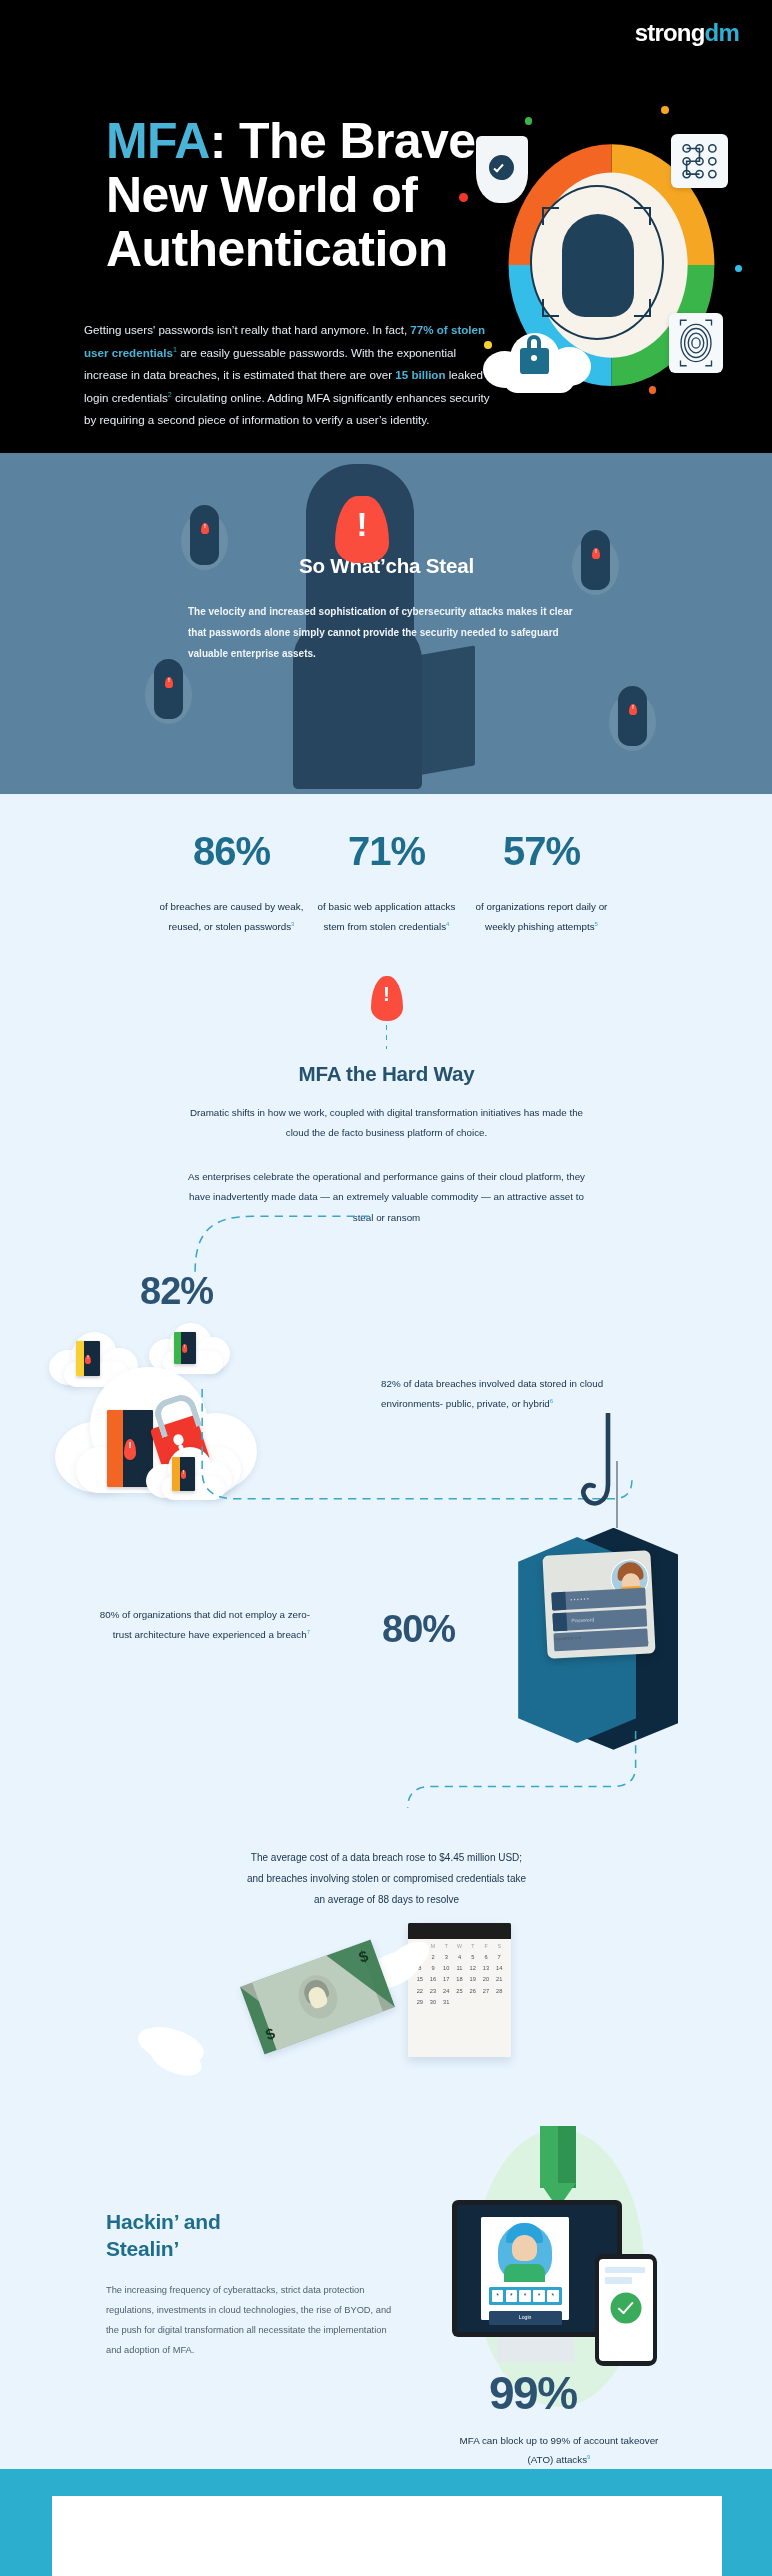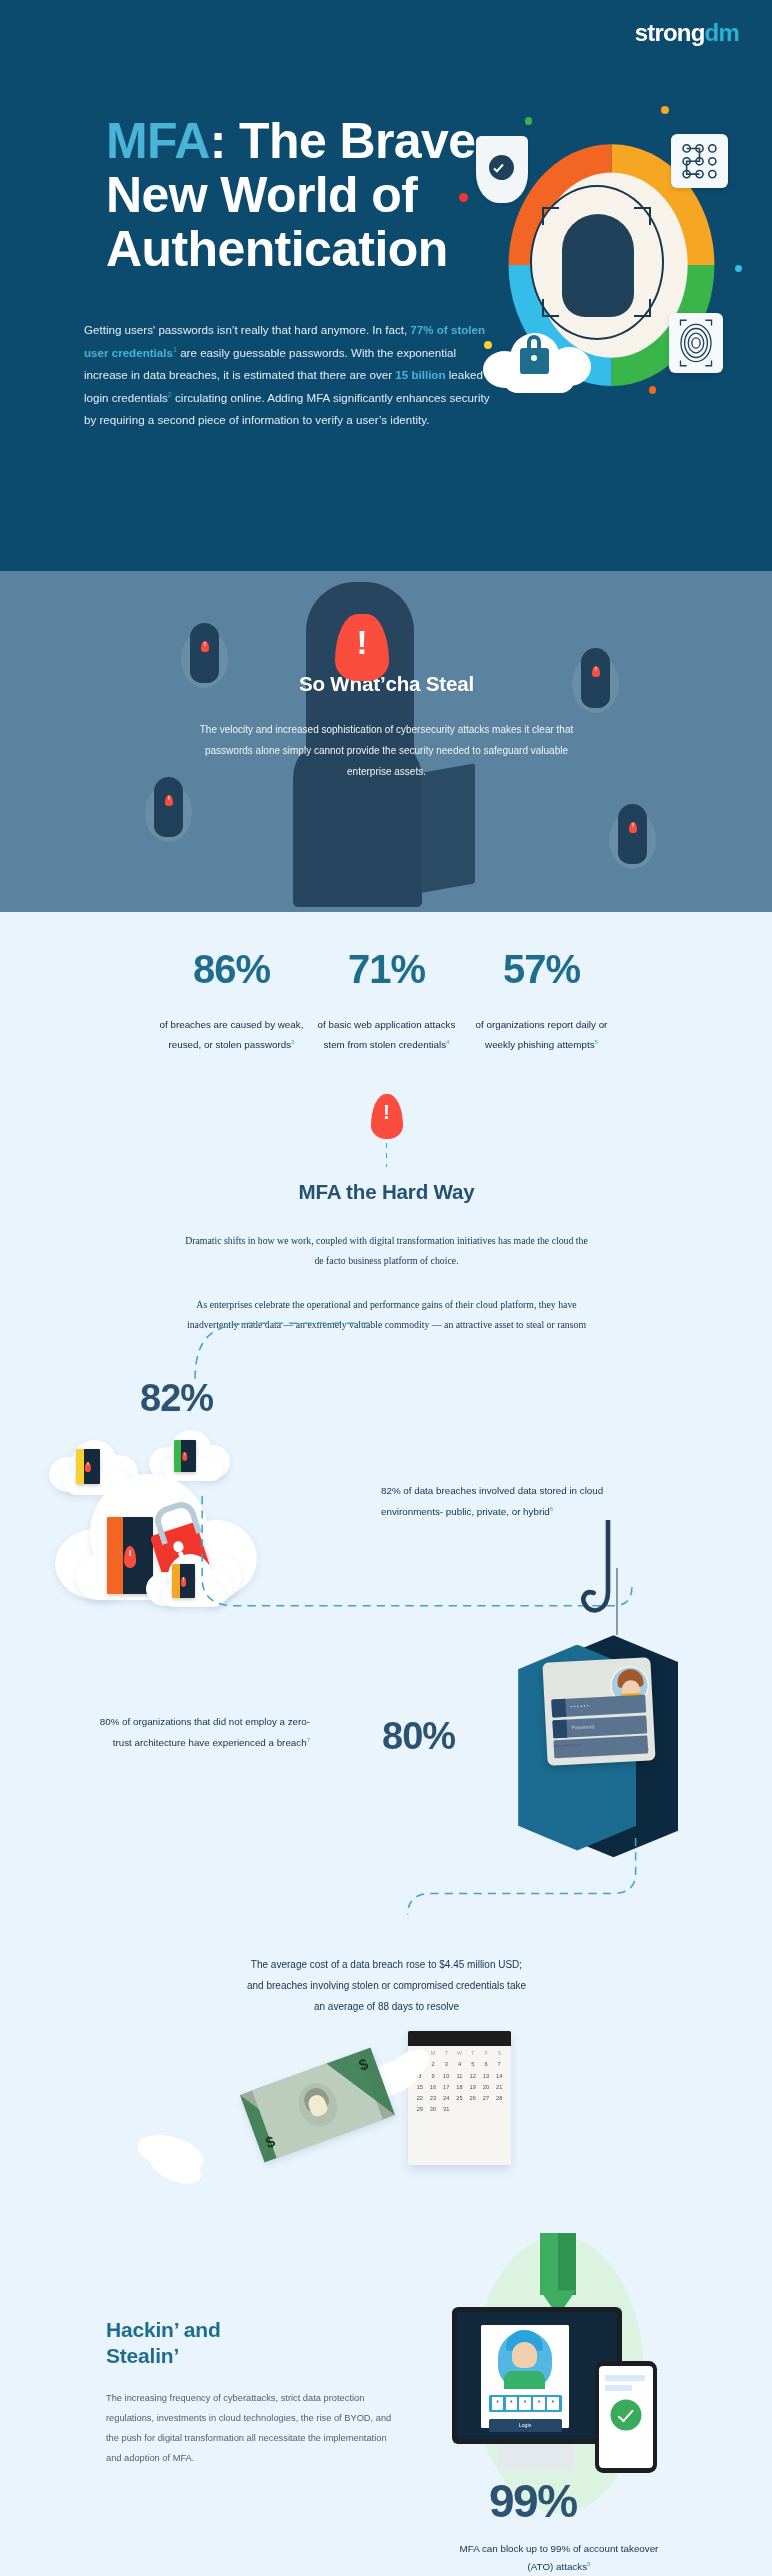--- a/index.html
+++ b/index.html
@@ -5,21 +5,21 @@
   * { margin:0; padding:0; box-sizing:border-box; }
   html,body { background:#ffffff; }
   body {
     width:773px;
     font-family:"Liberation Sans", sans-serif;
     -webkit-font-smoothing:antialiased;
   }
   .infographic { width:773px; position:relative; overflow:hidden; }
 
   
-  .sec-hero      { background:#0c4a6e; position:relative; padding:0; height:571px; }
+  .sec-hero      { background:#000000; position:relative; padding:0; height:453px; }
   .sec-steal     { background:#5b829e; position:relative; height:341px;padding-left:47px; }
   .sec-body      { background:#e9f4fd; position:relative; }
   .sec-final     { background:#2cafcf; position:relative; padding:27px 0 61px 0; }
 
   
   .logo {
     position:absolute; right:34px; top:20.6px;
     font-size:24px; font-weight:700; letter-spacing:-0.8px;
     line-height:1;
   }
@@ -77,21 +77,21 @@
   }
   .cl-puff{ position:absolute; background:#ffffff; border-radius:50%; }
 
   
   .steal-title{
     position:absolute; left:0; right:0; top:101px; text-align:center;
     font-size:20.6px; font-weight:700; color:#ffffff; letter-spacing:-0.2px;
   }
   .steal-body{
     position:absolute; left:50%; transform:translateX(-50%); top:148px; width:397px;
-    text-align:center; font-size:10px; line-height:2.1; color:#f0f5f9;
+    text-align:left; font-size:10px; line-height:2.1; color:#f0f5f9;font-weight:bold;
   }
   .hacker{
     position:absolute; left:289px; top:11.3px; width:149px; height:330px;
   }
   .hk-hood{
     position:absolute; left:16.5px; top:0; width:108px; height:196px;
     background:#27455e; border-radius:49px 49px 9.3px 9.3px;
   }
   .hk-body{
     position:absolute; left:4.1px; top:155px; width:129px; height:170px;
@@ -151,21 +151,21 @@
     color:#fff; font-size:20.6px; font-weight:700; line-height:1;
   }
   .dashline-v{
     width:1px; height:24px; margin:4.1px auto 0;
     background:repeating-linear-gradient(to bottom,#3aa6c8 0 4.6px,transparent 4.6px 10.3px);
   }
   .hw-title{
     margin-top:12.4px; font-size:20.6px; font-weight:700; color:#25536f; letter-spacing:-0.2px;
   }
   .hw-p{
-    margin:27px auto 0; width:407px; font-size:9.8px; line-height:2.1; color:#15314a;font-family:Liberation Serif, serif;
+    margin:17px auto 0; width:407px; font-size:9.8px; line-height:2.1; color:#15314a;
   }
   .hw-p + .hw-p{ margin-top:23px; }
 
   
   .block82{ position:relative; height:289px; margin-top:5.2px; }
   .big-pct{
     font-size:38px; font-weight:800; color:#2c5472; letter-spacing:-1px; line-height:1;
   }
   .p82-num{ position:absolute; left:140px; top:38px; }
   .p82-text{

